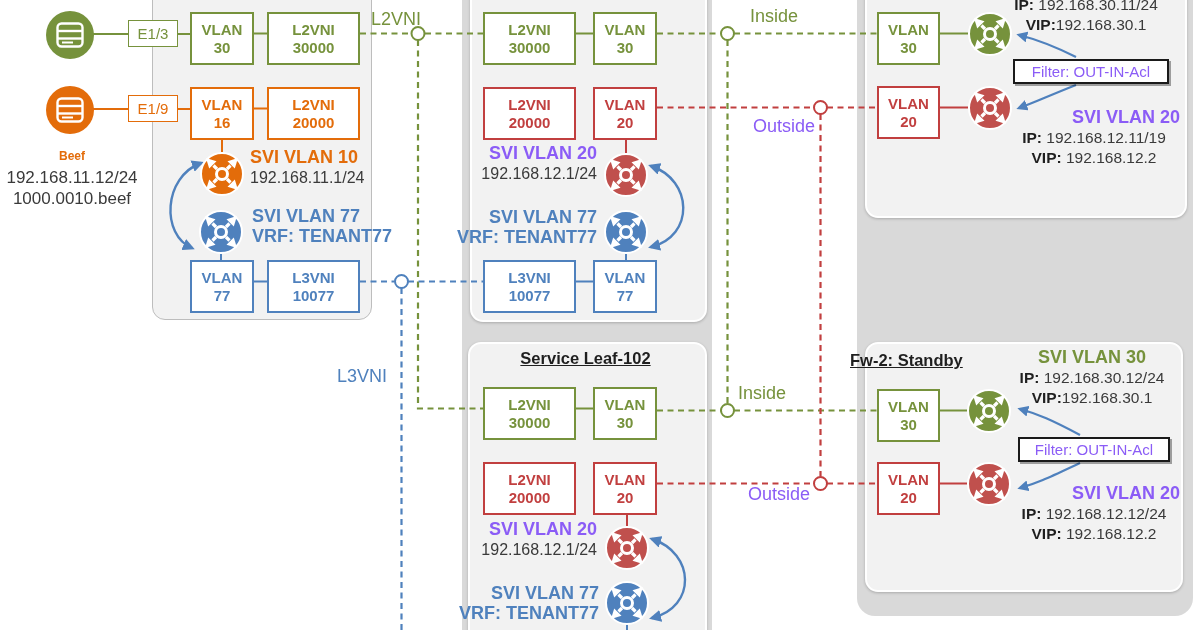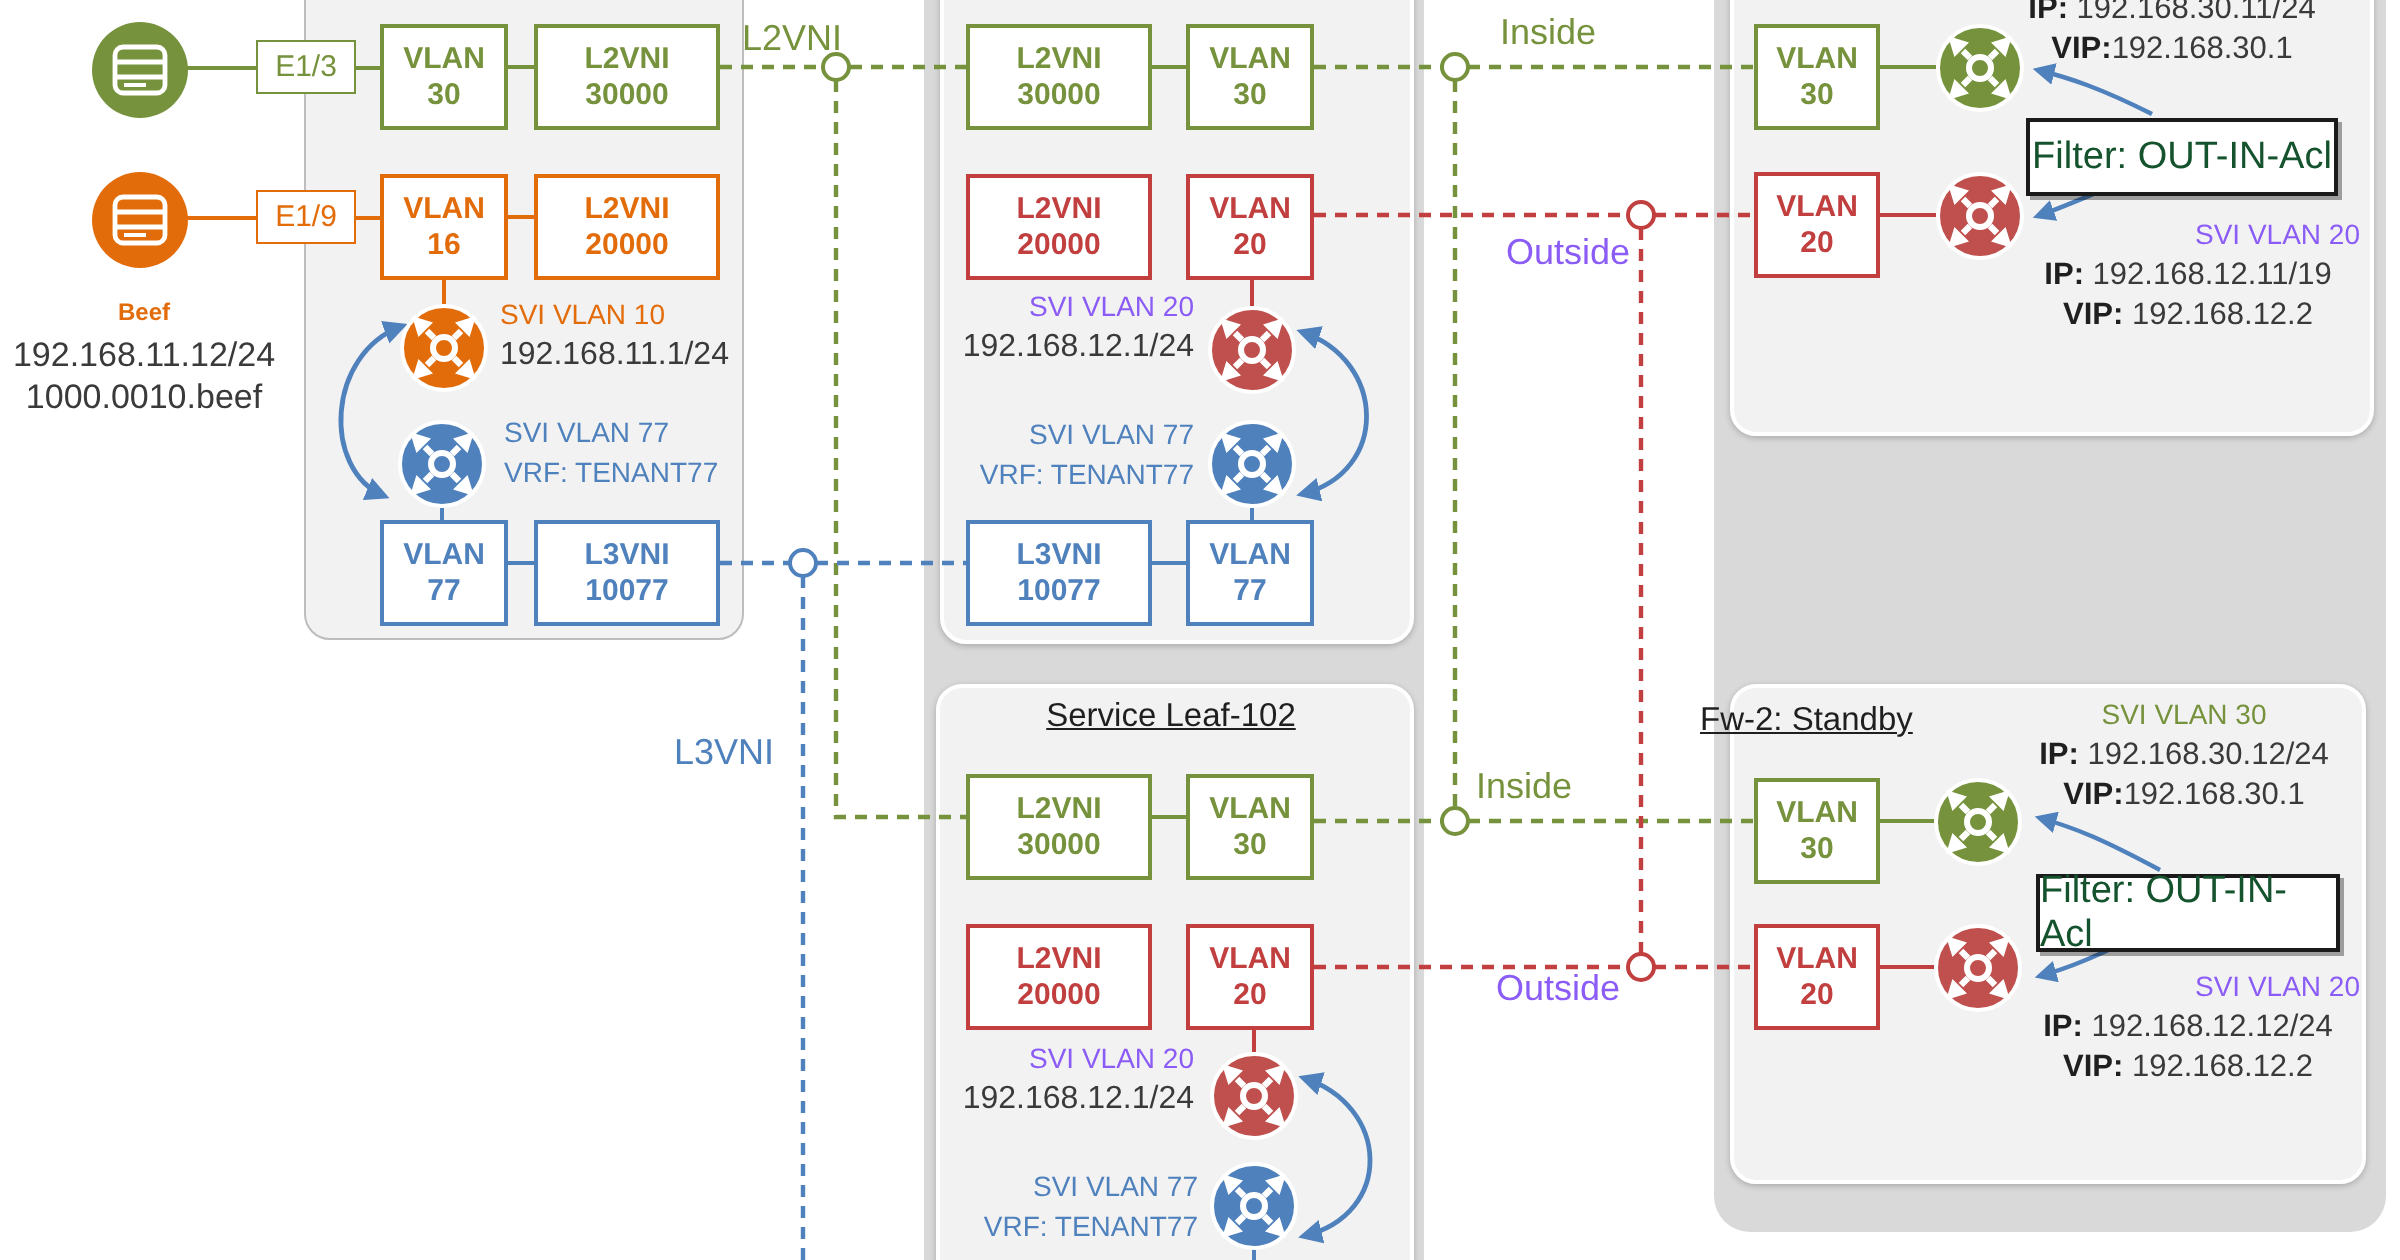--- a/index.html
+++ b/index.html
@@ -14,32 +14,32 @@
   .box{position:absolute;z-index:6;background:#fff;border:2.2px solid;display:flex;
        flex-direction:column;align-items:center;justify-content:center;
        font-weight:700;font-size:15px;line-height:18px;height:53px;box-sizing:border-box;}
   .ebox{position:absolute;z-index:6;background:#fff;border:1.8px solid;display:flex;
         align-items:center;justify-content:center;font-size:15px;height:27px;box-sizing:border-box;}
   .g{border-color:#76923c;color:#76923c;}
   .o{border-color:#e36c0a;color:#e36c0a;}
   .r{border-color:#c13f3f;color:#c13f3f;}
   .b{border-color:#4f81bd;color:#4f81bd;}
   .filterbox{position:absolute;z-index:7;background:#fff;border:2px solid #1a1a1a;
-             display:flex;align-items:center;justify-content:center;font-size:19px;
-             color:#14532d;height:39px;box-sizing:border-box;box-shadow:2px 2px 0 rgba(0,0,0,.35);}
+             display:flex;align-items:center;justify-content:center;font-size:15px;
+             color:#8b5cf6;height:25px;box-sizing:border-box;box-shadow:2px 2px 0 rgba(0,0,0,.35);}
   
   .txt{position:absolute;z-index:6;white-space:nowrap;}
   .tc{text-align:center;}
   .tr{text-align:right;}
-  .svi{font-weight:400;font-size:14px;line-height:19.5px;}
+  .svi{font-weight:700;font-size:18px;line-height:19.5px;}
   .ipline{font-size:16px;color:#3a3a3a;line-height:19.5px;}
   .fwline{font-size:15.5px;color:#3a3a3a;line-height:20px;}
   .fwline b{color:#1f1f1f;}
   .green-t{color:#76923c;} .orange-t{color:#e36c0a;} .red-t{color:#8b5cf6;text-align:right;} .blue-t{color:#4f81bd;}
-  .title{font-weight:400;font-size:16.5px;color:#1f1f1f;text-decoration:underline;}
+  .title{font-weight:700;font-size:16.5px;color:#1f1f1f;text-decoration:underline;}
   .flowlbl{position:absolute;z-index:6;font-size:18px;}
   .hostlbl{font-weight:700;font-size:12px;line-height:21px;}
   .hostline{font-size:17px;color:#3a3a3a;line-height:21px;}
   
   .router{position:absolute;width:44px;height:44px;z-index:6;}
   .server{position:absolute;width:50px;height:50px;z-index:6;}
   .c-green{color:#76923c;} .c-orange{color:#e36c0a;} .c-red{color:#c0504d;} .c-blue{color:#4f81bd;}
   svg.lines{position:absolute;left:0;top:0;z-index:4;pointer-events:none;}
 </style>
 </head>

